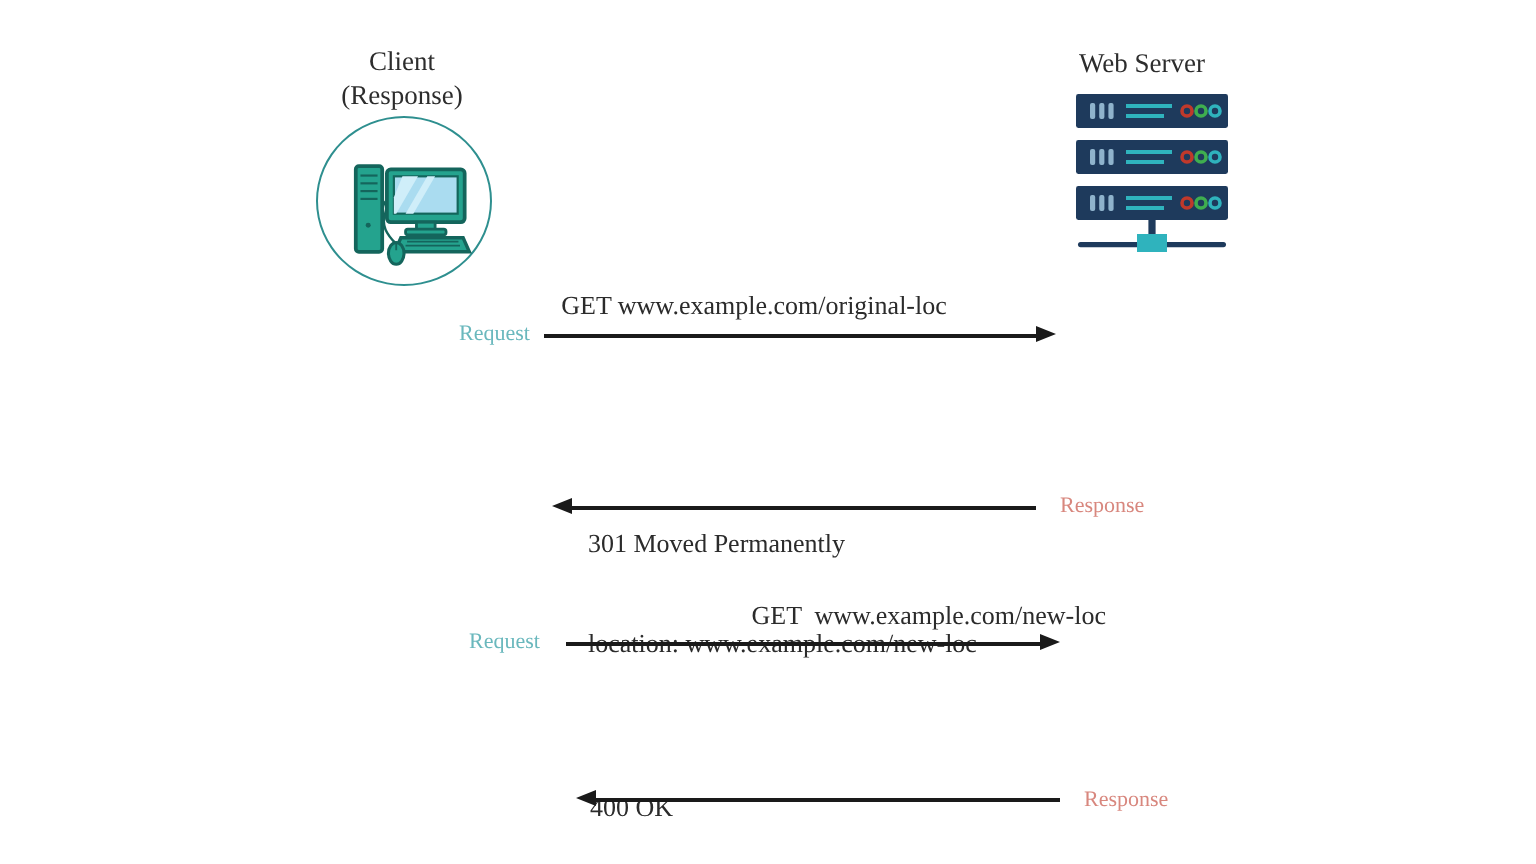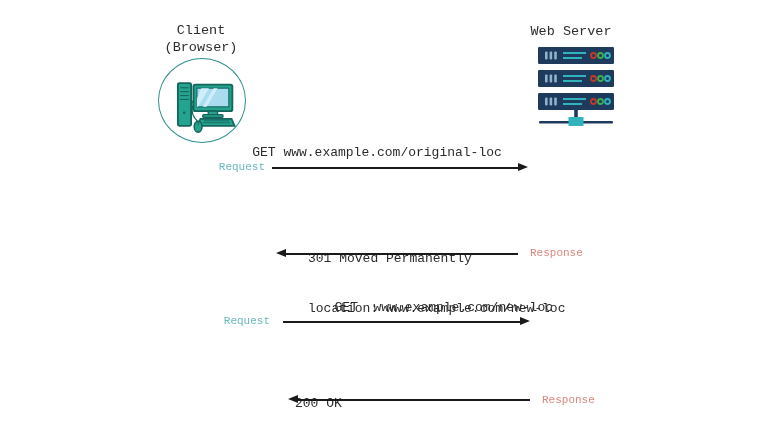--- a/index.html
+++ b/index.html
@@ -1,18 +1,18 @@
 <!DOCTYPE html>
 <html><head>
 <meta charset="utf-8">
 <style>
   html,body { margin:0; padding:0; background:#ffffff; }
   .canvas {
     position:relative; width:768px; height:432px; background:#ffffff;
-    font-family:Liberation Mono, monospace; color:#2d2d2d; overflow:hidden;
+    font-family:Liberation Serif, serif; color:#2d2d2d; overflow:hidden;
   }
   .abs { position:absolute; }
 
   
   .actor-title { font-size:13.5px; line-height:17px; text-align:center; color:#2d2d2d; }
   .client-title { left:140px; top:22px; width:122px; }
   .server-title { left:519px; top:23px; width:104px; }
 
   
   .client-circle {
@@ -20,21 +20,21 @@
     border:1.6px solid #2e8f8f; border-radius:50%;
     display:flex; align-items:center; justify-content:center; box-sizing:border-box;
   }
 
   
   .server-icon { left:538px; top:47px; width:76px; height:82px; }
 
   
   .msg-text { font-size:13px; line-height:16.5px; color:#2b2b2b; white-space:pre; }
   .m1-text { left:252px; top:145px; width:250px; text-align:center; }
-  .m2-text { left:294px; top:218px; width:270px; text-align:left;margin-left:14px; }
+  .m2-text { left:294px; top:231px; width:270px; text-align:left; }
   .m3-text { left:293px; top:300px; width:260px; text-align:right; }
   .m4-text { left:295px; top:363px; width:260px; text-align:left; }
 
   .endpoint-label { font-size:11px; line-height:13px; }
   .request-color  { color:#6ab8bd; }
   .response-color { color:#d8877e; }
   .l1 { left:203px; top:161px; width:62px; text-align:right; }
   .l2 { left:530px; top:247px; width:70px; text-align:left; }
   .l3 { left:208px; top:315px; width:62px; text-align:right; }
   .l4 { left:542px; top:394px; width:70px; text-align:left; }
@@ -53,21 +53,21 @@
   .a3 { left:283px; top:317px; width:247px; }
   .a4 { left:288px; top:395px; width:242px; }
 </style>
 </head>
 <body>
 
 <div class="canvas">
 
   <div class="abs actor-title client-title">
     <div>Client</div>
-    <div>(Browser)</div>
+    <div>(Response)</div>
   </div>
 
   <div class="abs client-circle">
     <svg width="72" height="70" viewBox="0 0 90 90">
 
       <rect x="14" y="22" width="17" height="55" rx="2" fill="#24a38e" stroke="#14655c" stroke-width="2.4"></rect>
       <line x1="17" y1="28" x2="28" y2="28" stroke="#14655c" stroke-width="1.4"></line>
       <line x1="17" y1="33" x2="28" y2="33" stroke="#14655c" stroke-width="1.4"></line>
       <line x1="17" y1="38" x2="28" y2="38" stroke="#14655c" stroke-width="1.4"></line>
       <line x1="17" y1="43" x2="28" y2="43" stroke="#14655c" stroke-width="1.4"></line>
@@ -135,21 +135,21 @@
   <div class="abs endpoint-label response-color l2">Response</div>
 
   <div class="abs msg-text m3-text">GET  www.example.com/new-loc</div>
   <div class="abs arrow right a3">
     <span class="line"></span>
     <span class="head"></span>
   </div>
   <div class="abs endpoint-label request-color l3">Request</div>
 
   <div class="abs msg-text m4-text">
-    <div>200 OK</div>
+    <div>400 OK</div>
     
   </div>
   <div class="abs arrow left a4">
     <span class="line"></span>
     <span class="head"></span>
   </div>
   <div class="abs endpoint-label response-color l4">Response</div>
 
 </div>
 

